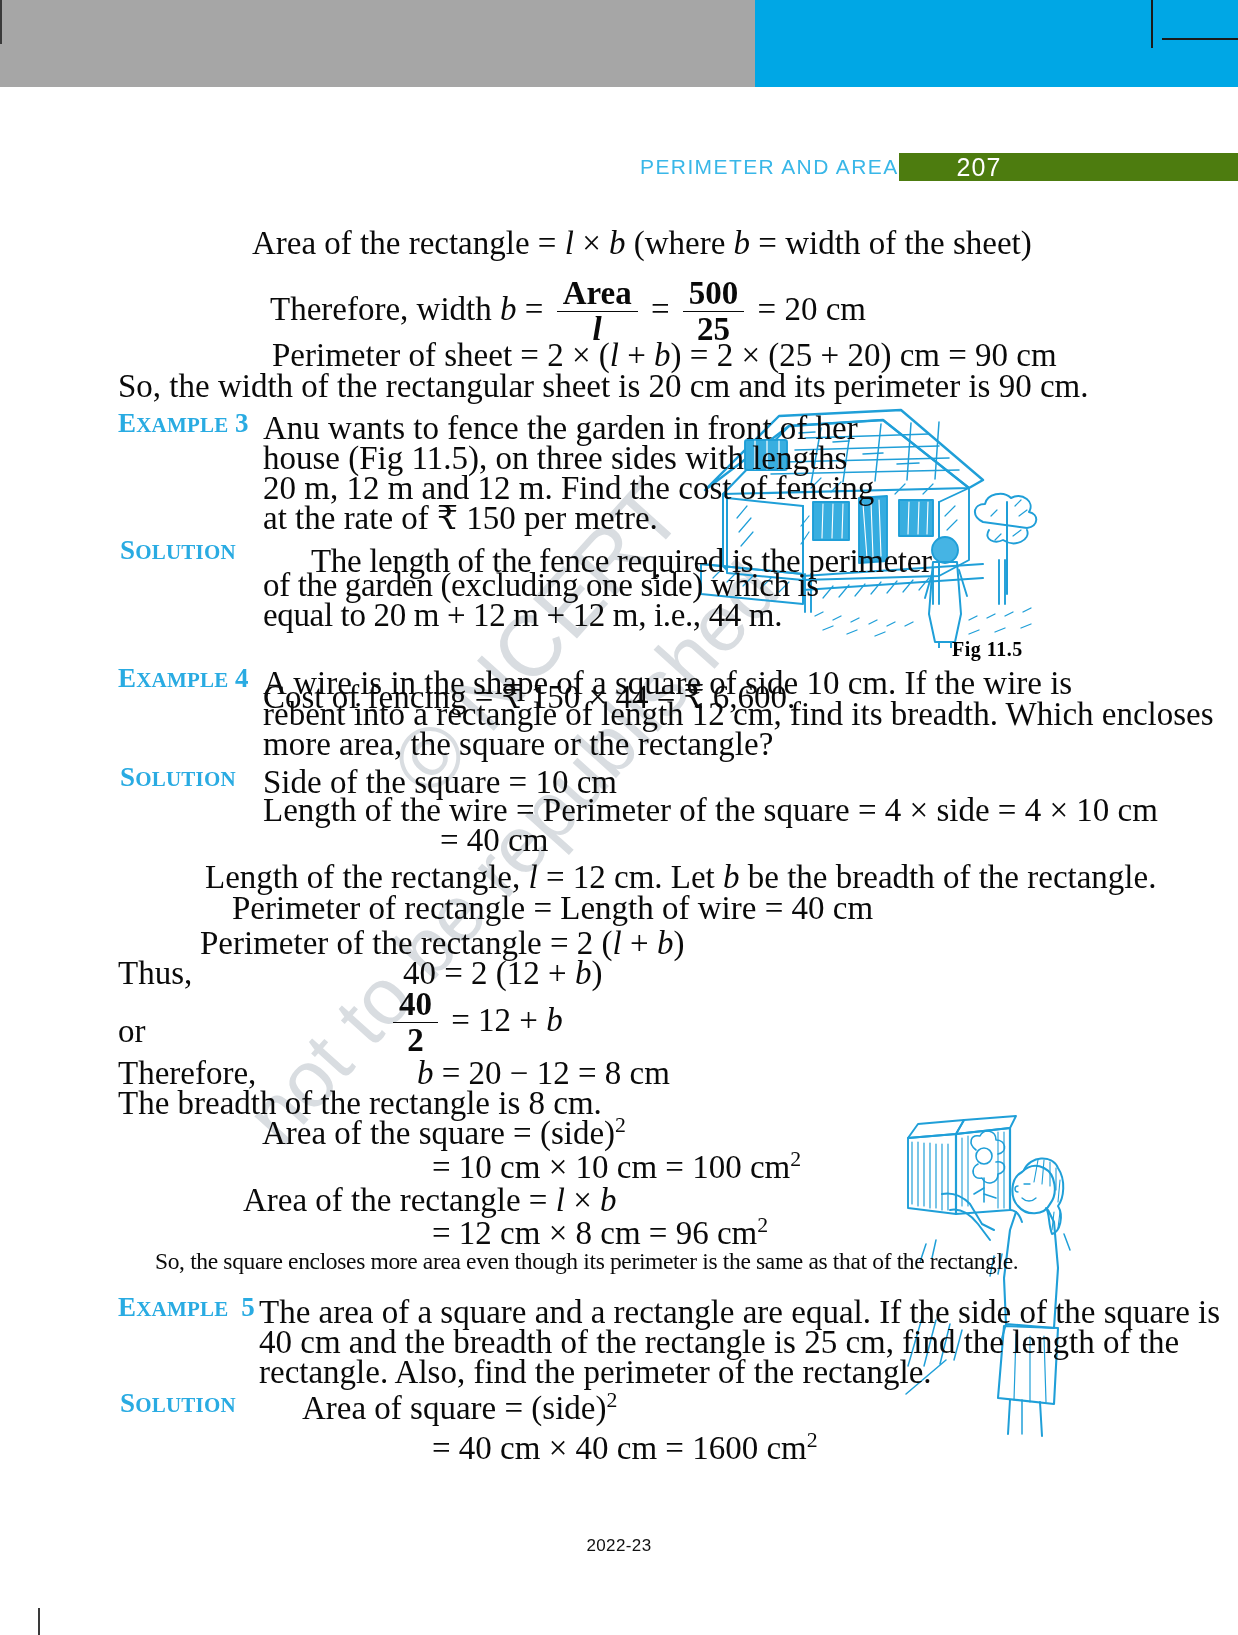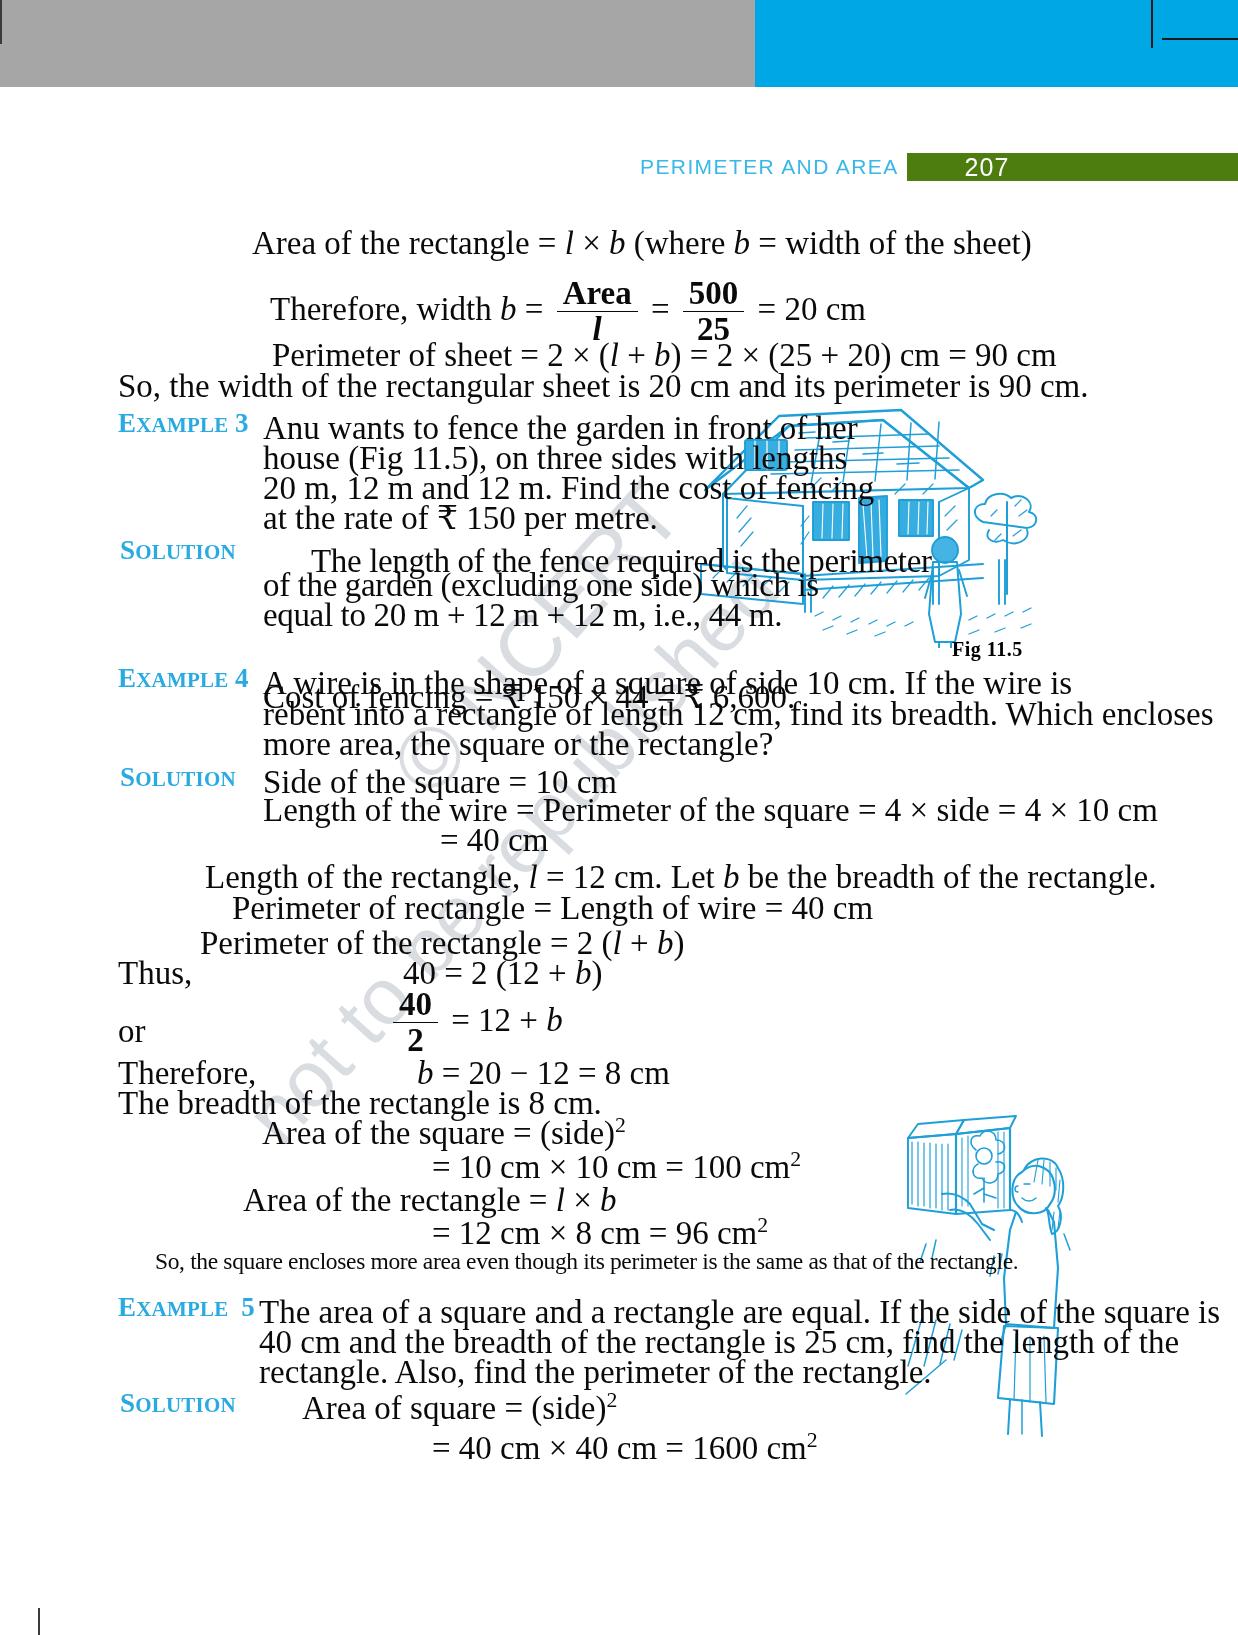--- a/index.html
+++ b/index.html
@@ -65,21 +65,20 @@
     display: flex;
     align-items: stretch;
     width: 598px;
   }
   .runhead-title {
     font-family: "Liberation Sans", "DejaVu Sans", sans-serif;
     font-size: 21px;
     letter-spacing: 1.4px;
     color: #39b7e8;
     line-height: 28px;
-    padding-right: 8px;
     white-space: nowrap;
   }
   .runhead-bar {
     background: #4d7c0f;
     flex: 1;
     display: flex;
     align-items: center;
     padding-left: 58px;
   }
   .runhead-pageno {
@@ -514,14 +513,15 @@
       <span class="big">S</span><span class="sc">OLUTION</span>
     </div>
     <div class="line" style="left:302px; top:1388px;">
       <span>Area of square = (side)</span><span class="sup">2</span>
     </div>
     <div class="line" style="left:432px; top:1428px;">
       <span>= 40 cm × 40 cm = 1600 cm</span><span class="sup">2</span>
     </div>
   </div>
 
+  <div class="footer">2022-23</div>
 
 </div>
 
 </body></html>

